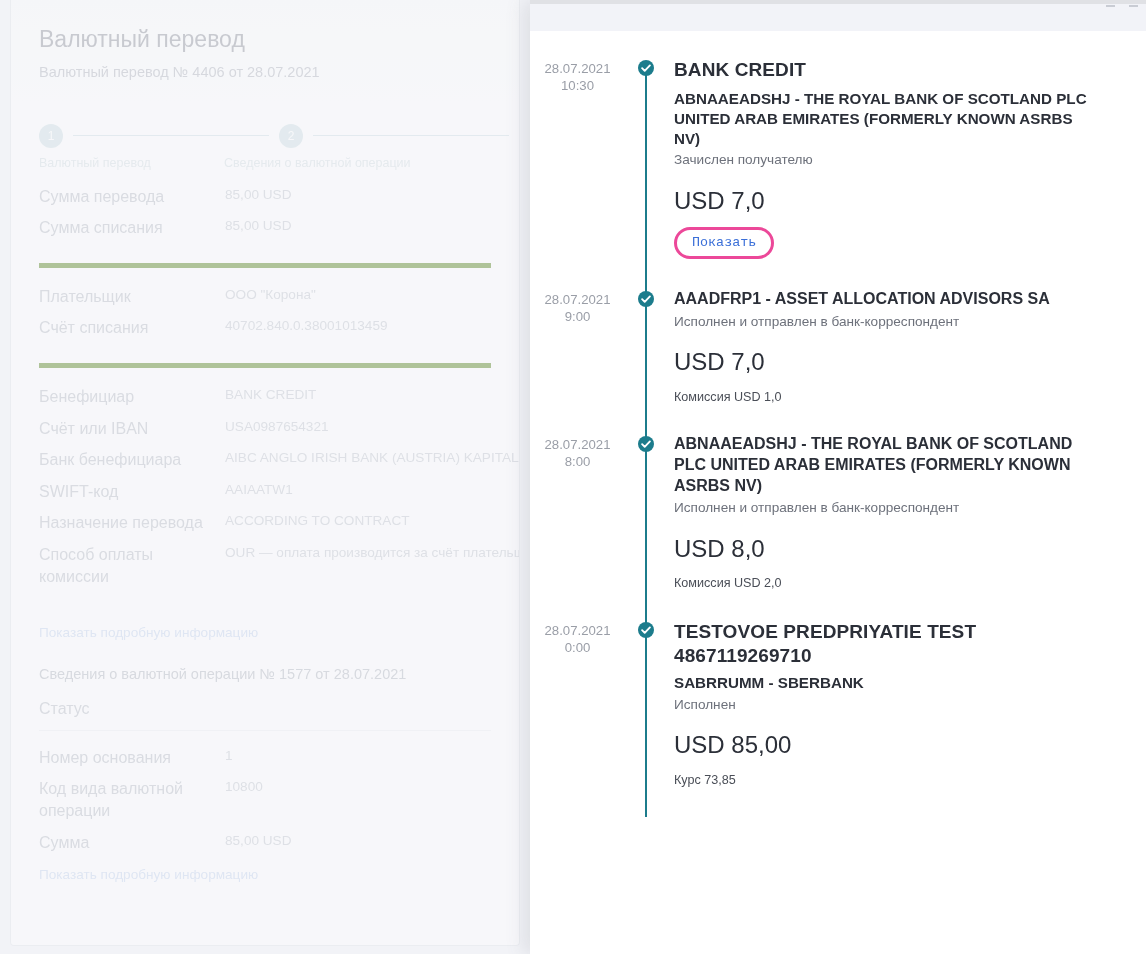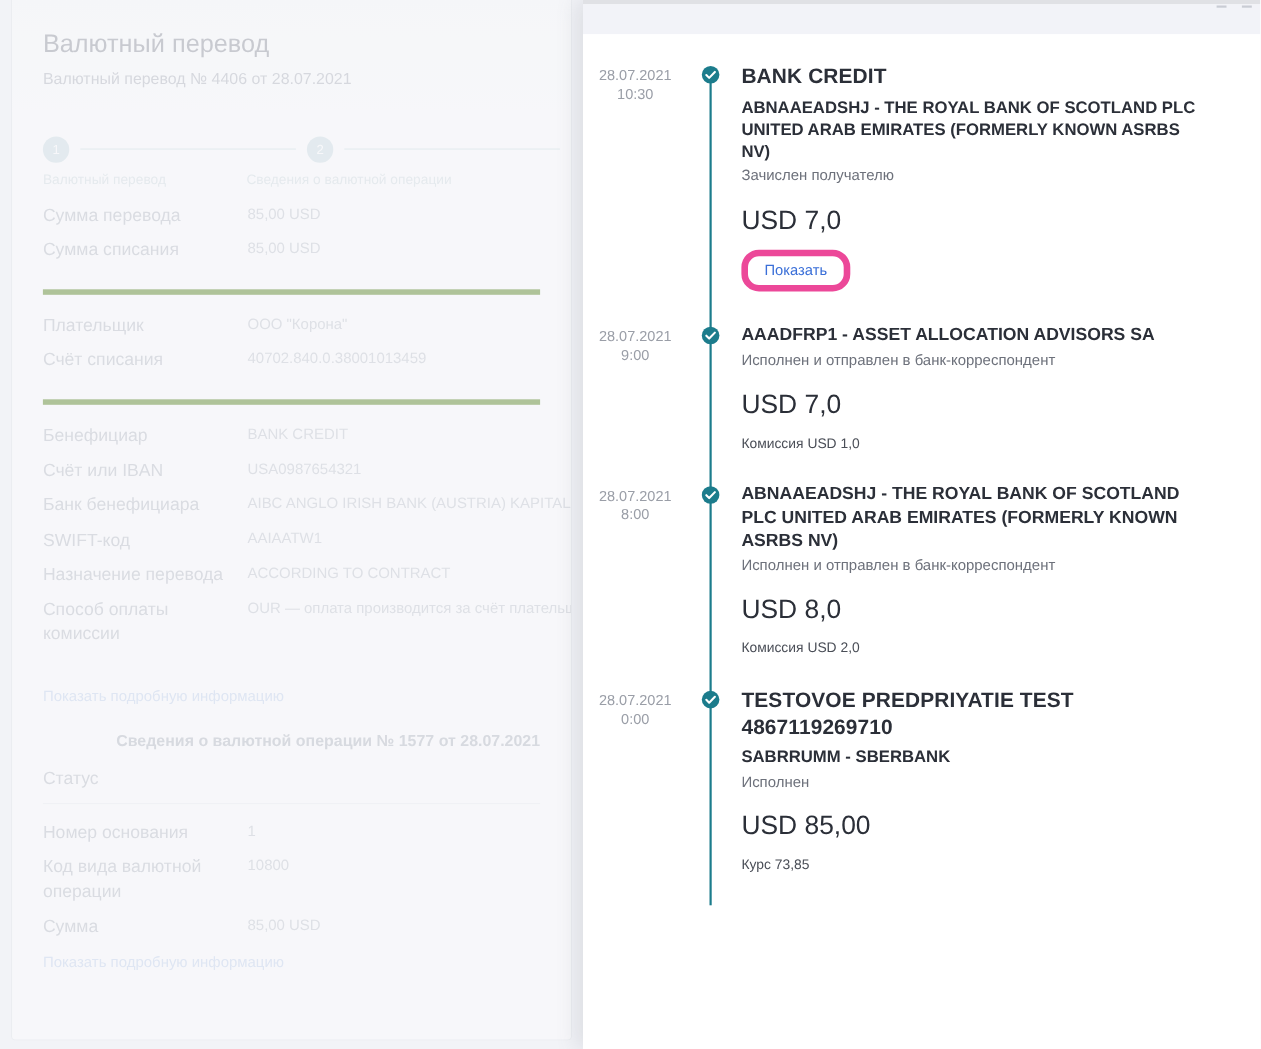--- a/index.html
+++ b/index.html
@@ -130,24 +130,23 @@
 
   .doc-link {
     font-size: 13.6px;
     color: #c3d3ee;
     margin: 14px 0 18px 0;
     cursor: pointer;
   }
   .doc-section-title {
     font-size: 14.5px;
     color: #b1b5be;
-    font-weight: 700;
+    font-weight: 400;
     margin: 6px 0 16px 0;
     padding-top: 8px;
-    text-align: right;
   }
   .sep {
     height: 1px;
     background: #eef0f3;
     margin: 6px 0 16px 0;
   }
 
   
   .overlay {
     position: absolute;
@@ -280,26 +279,26 @@
   }
   .tl-note {
     font-size: 12.6px;
     color: #4a4e57;
     margin: 13px 0 0 0;
   }
   .tl-btn {
     display: inline-block;
     margin-top: 11px;
     padding: 6px 15px 7px 15px;
-    border: 6px solid #ec4899;
+    border: 3px solid #ec4899;
     border-radius: 16px;
     background: #ffffff;
     color: #3a6fd8;
     font-size: 13.4px;
-    font-family: Liberation Sans, sans-serif;
+    font-family: Liberation Mono, monospace;
     line-height: 1;
     cursor: pointer;
   }
 </style>
 </head>
 <body>
 
 <div id="root">
 
   <div class="doc-card">

